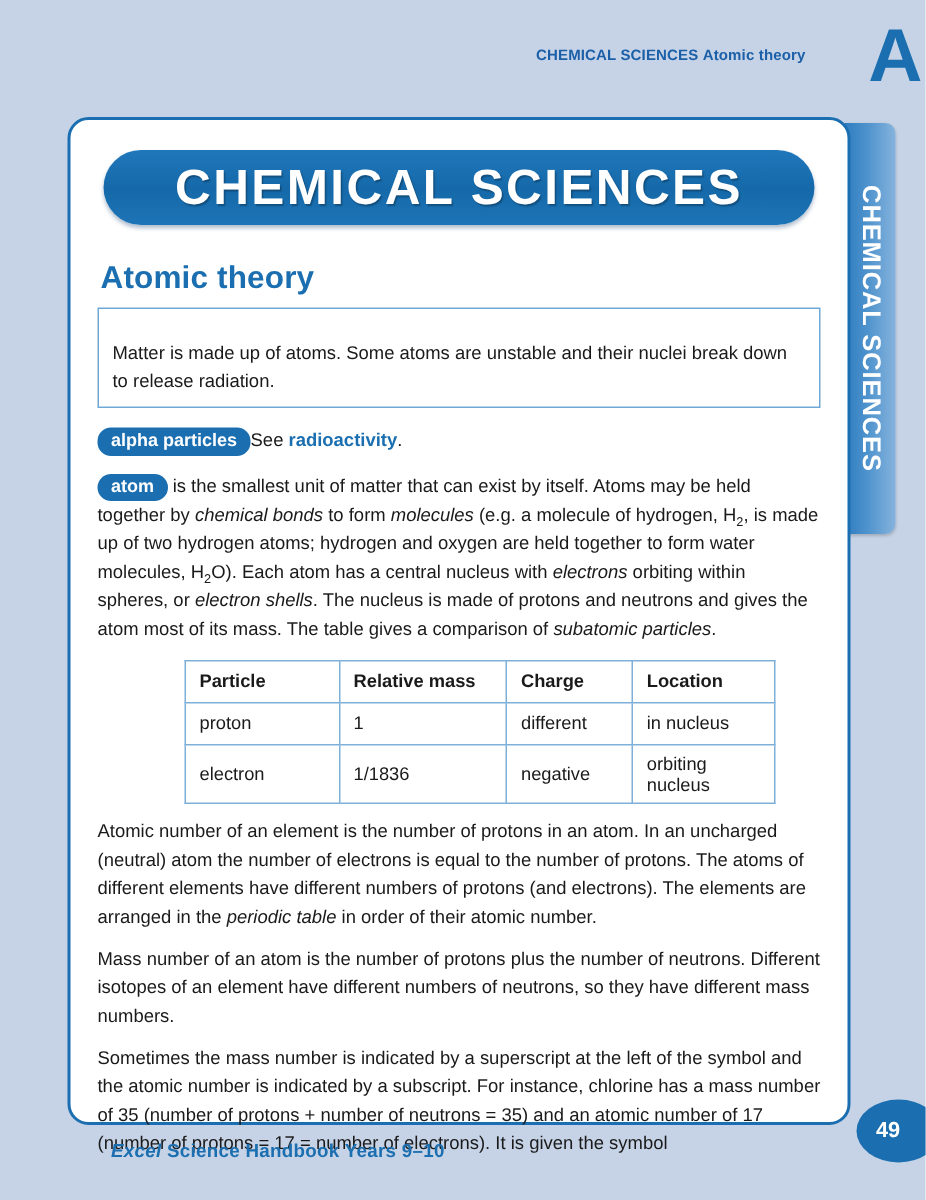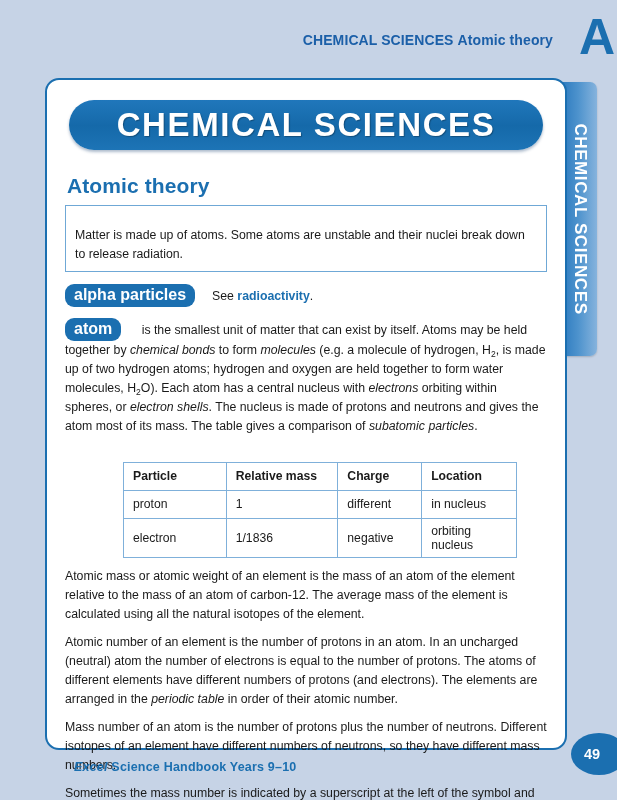--- a/index.html
+++ b/index.html
@@ -12,22 +12,22 @@
     background: #c6d3e6;
     font-family: "Liberation Sans", sans-serif;
     overflow: hidden;
     position: relative;
   }
 
   
   .running-head {
     position: absolute;
     top: 32px;
-    right: 64px;
-    font-size: 14px;
+    right: 80px;
+    font-size: 10px;
     color: #1b5fa8;
     letter-spacing: 0.1px;
     white-space: nowrap;
   }
   .running-head .rh-sec {
     font-weight: bold;
   }
   .running-head .rh-topic {
     font-weight: bold;
   }
@@ -132,42 +132,42 @@
     color: #1a1a1a;
     text-align: left;
   }
   .entry.tight { margin-top: 11px; }
 
   .term-pill {
     display: inline-block;
     background: #1b6fb0;
     color: #ffffff;
     font-weight: bold;
-    font-size: 16px;
+    font-size: 12px;
     border-radius: 9px;
     padding: 2px 9px 3px 9px;
     line-height: 1.1;
-    margin-right: 17px;
+    margin-right: 0;
     vertical-align: baseline;
   }
   .xref {
     color: #1b6fb0;
     font-weight: bold;
     margin-top: 44px;
   }
   .ital { font-style: italic; }
 
   sub, sup {
     font-size: 8.5px;
     line-height: 0;
   }
 
   
   .tbl-wrap {
-    margin: 26px 0 9px 58px;
+    margin: 11px 0 9px 58px;
   }
   table.particles {
     border-collapse: collapse;
     width: 394px;
     font-size: 12.2px;
   }
   table.particles th,
   table.particles td {
     border: 1px solid #7fb0da;
     padding: 5px 8px 5px 9px;
@@ -283,21 +283,20 @@
         <tr>
           <td>electron</td>
           <td>1/1836</td>
           <td>negative</td>
           <td>orbiting nucleus</td>
         </tr>
       </tbody>
     </table>
   </div>
 
-  <p class="para">Atomic mass or atomic weight of an element is the mass of an atom of the element relative to the mass of an atom of carbon-12. The average mass of the element is calculated using all the natural isotopes of the element.</p>
 
   <p class="para"><span>Atomic number of an element is the number of protons in an atom. In an uncharged (neutral) atom the number of electrons is equal to the number of protons. The atoms of different elements have different numbers of protons (and electrons). The elements are arranged in the </span><span class="ital">periodic table</span><span> in order of their atomic number.</span></p>
 
   <p class="para">Mass number of an atom is the number of protons plus the number of neutrons. Different isotopes of an element have different numbers of neutrons, so they have different mass numbers.</p>
 
   <p class="para"><span>Sometimes the mass number is indicated by a superscript at the left of the symbol and the atomic number is indicated by a subscript. For instance, chlorine has a mass number of 35 (number of protons + number of neutrons = 35) and an atomic number of 17 (number of protons = 17 = number of electrons). It is given the symbol </span></p>
 
 </div>
 
 <div class="footer"><span class="excel-ital">Excel</span><span> Science Handbook Years 9–10</span></div>

